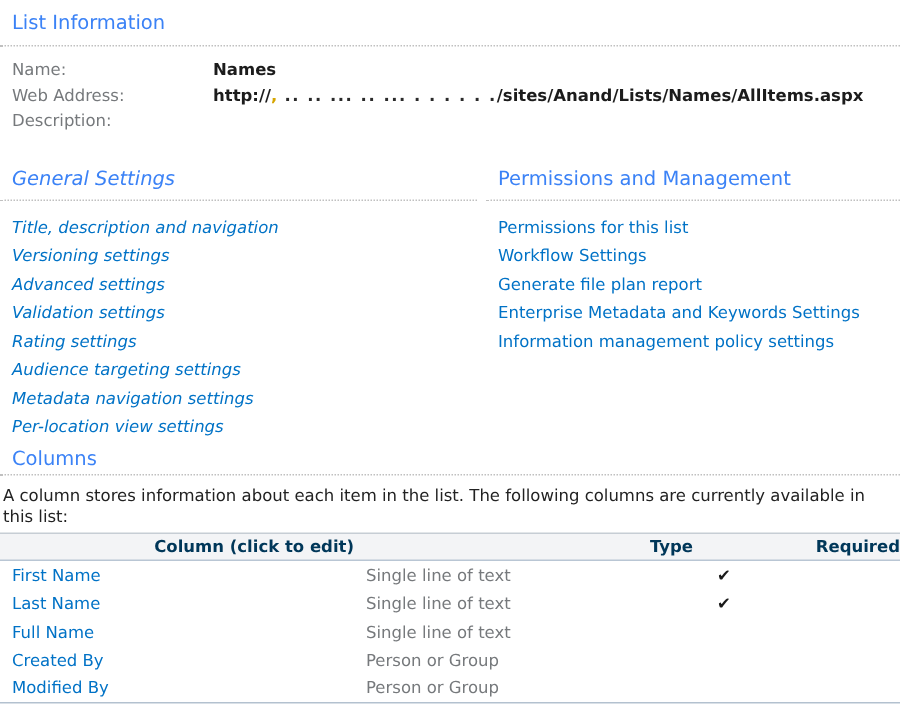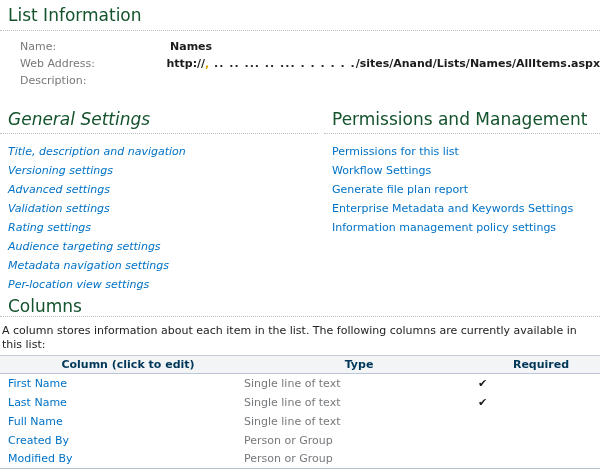--- a/index.html
+++ b/index.html
@@ -8,36 +8,36 @@
     position:relative;
     width:600px; height:473px;
     background:#ffffff;
     font-family:"DejaVu Sans","Liberation Sans",sans-serif;
     font-size:11px;
     color:#333;
     overflow:hidden;
     cursor:default;
   }
   h3.section-title {
-    font-size:17px;
+    font-size:13px;
     font-weight:normal;
-    color:#14532d;
+    color:#3b82f6;
     padding-left:8px;
     line-height:15px;
   }
   .dotted-sep {
     border-bottom:1px dotted #c0c0c0;
     height:0;
   }
   
   .list-info { padding-top:8px; }
   .list-info .dotted-sep { margin-top:7px; }
   .info-grid { margin-top:7px; }
   .info-row { display:flex; height:17px; line-height:17px; }
-  .info-label { width:170px; padding-left:20px; color:#76797c; }
+  .info-label { width:142px; padding-left:8px; color:#76797c; }
   .info-value { color:#1c1c1c; font-weight:bold; white-space:nowrap; }
   .redact-mark { color:#d6a500; font-weight:bold; }
   .redact-dots { color:#2a2a2a; letter-spacing:1px; font-weight:bold; }
   
   .two-col { display:flex; margin-top:23px; }
   .col-left { width:324px;font-style:italic; }
   .col-right { flex:1; }
   .col .dotted-sep { margin-top:6px; }
   .col-left .dotted-sep { margin-right:6px; }
   .links { list-style:none; margin-top:8px; }
@@ -58,21 +58,21 @@
   table.cols-table col.c1 { width:236px; }
   table.cols-table col.c2 { width:226px; }
   table.cols-table col.c3 { width:138px; }
   tr.header-row {
     background:#f3f4f6;
     border-bottom:1px solid #b9c6d4;
   }
   tr.header-row th {
     font-weight:bold;
     color:#003759;
-    text-align:center;
+    text-align:right;
     height:18px;
     padding-left:20px;
     font-size:11px;
   }
   tr.data-row td { height:19px; padding-left:8px; }
   td.check-cell { padding-left:16px !important; color:#1a1a1a; font-size:11px; }
 </style>
 </head>
 <body>
 

